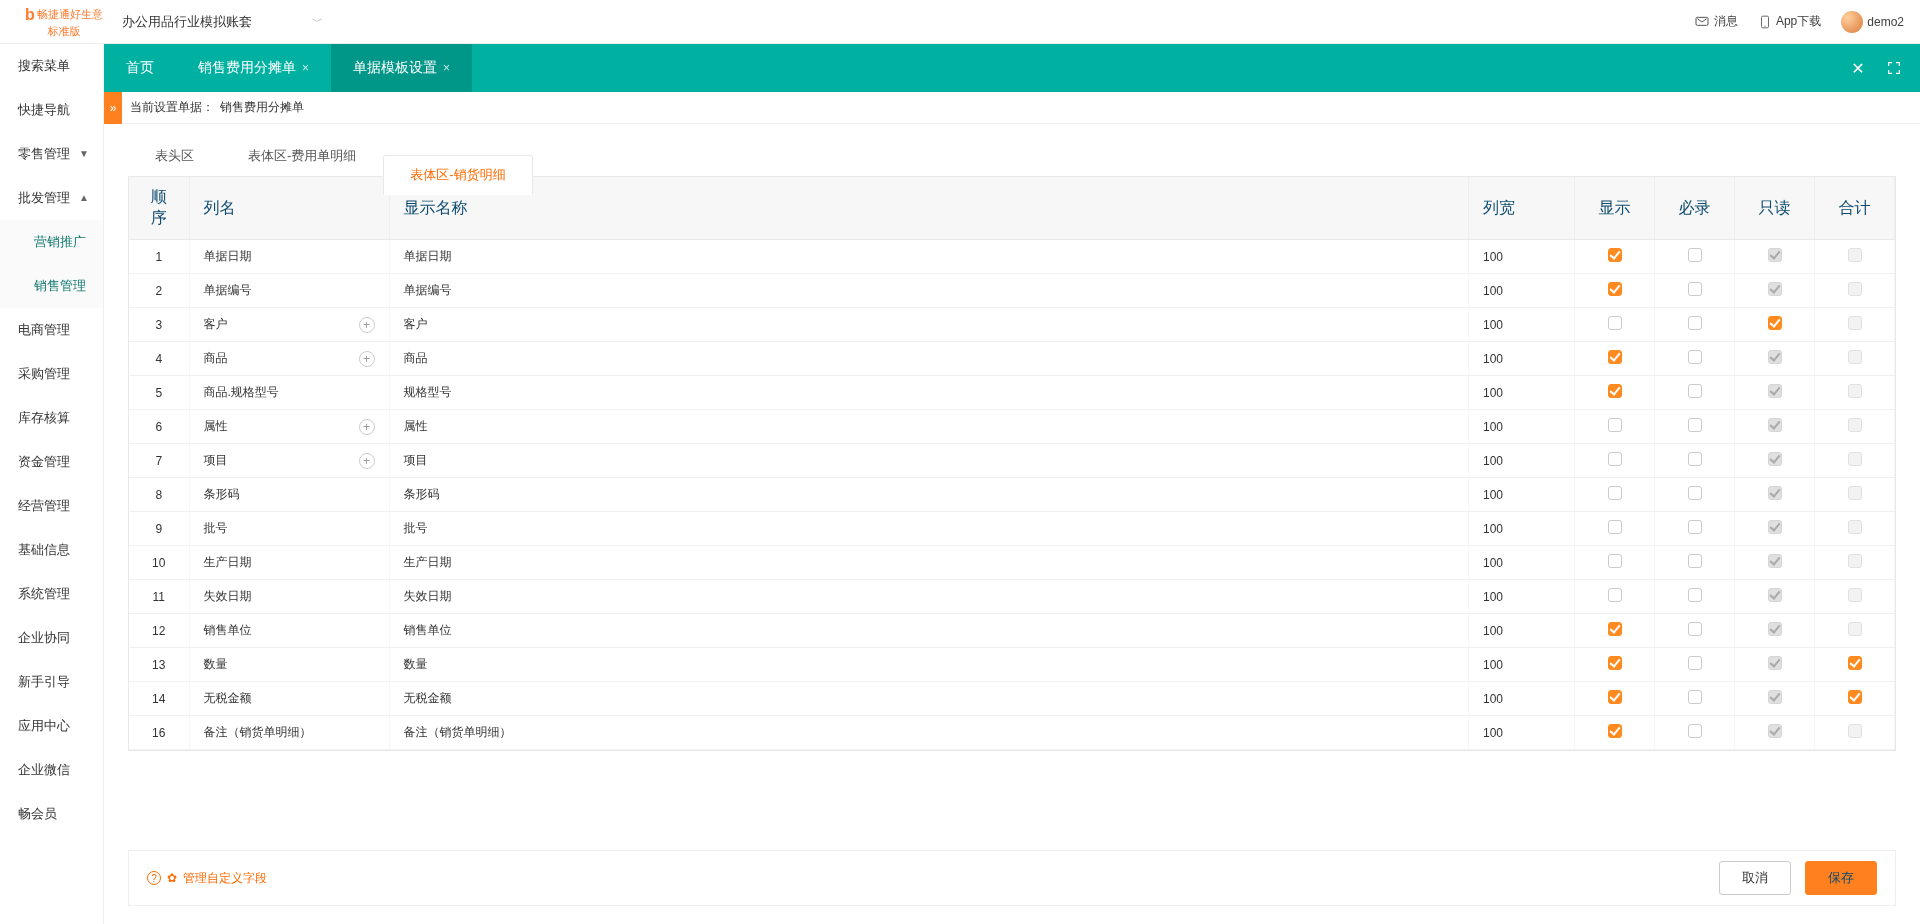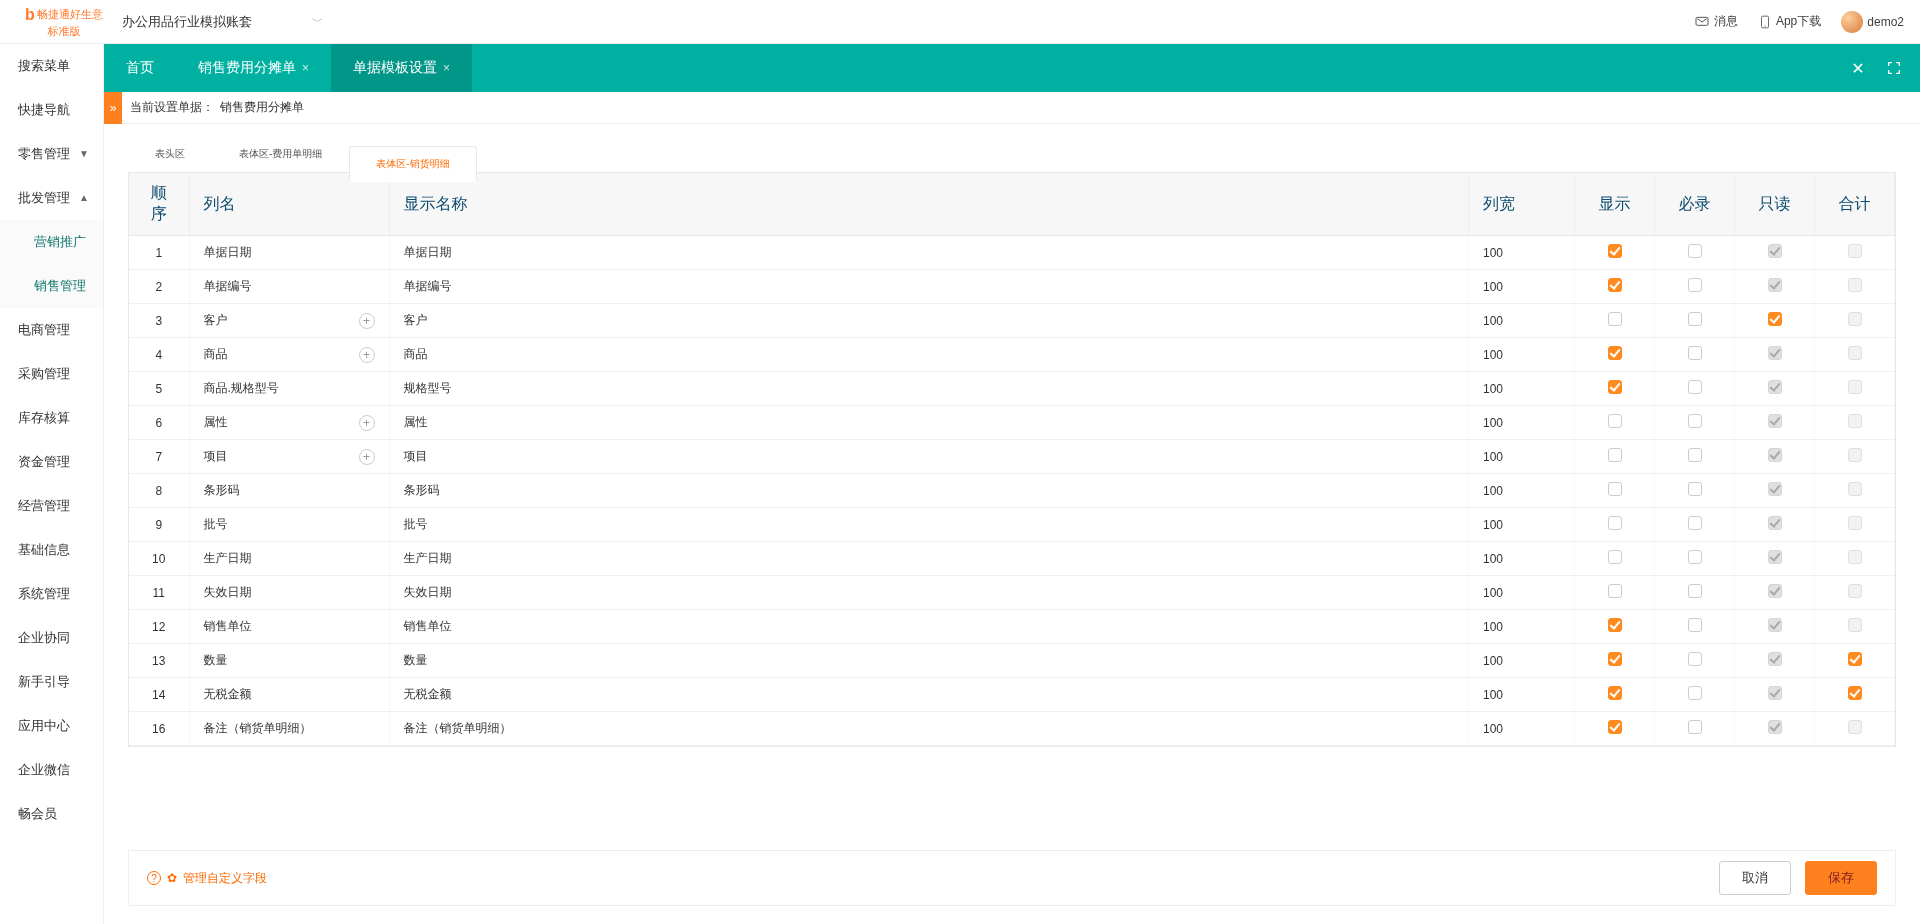--- a/index.html
+++ b/index.html
@@ -22,22 +22,22 @@
   .tabbar { height:48px; background:#00b1a1; display:flex; align-items:stretch; color:#fff; position:relative;}
   .tabbar .tab { padding: 0 22px; display:flex; align-items:center; font-size:14px; cursor:pointer; position:relative;}
   .tabbar .tab.active { background:#009688; }
   .tabbar .tab .close { margin-left:6px; font-size:12px; opacity:.8;}
   .tabbar .right { margin-left:auto; display:flex; align-items:center; gap:4px; padding-right:10px;}
   .tabbar .right .iconbtn { width:32px; height:32px; display:flex; align-items:center; justify-content:center; cursor:pointer; font-size:16px;}
   .content { flex:1; background:#fff; margin:0; display:flex; flex-direction:column; position:relative;}
   .banner { display:flex; align-items:center; height:32px; background:#fff; color:#333; font-size:12px; border-bottom:1px solid #f0f0f0; }
   .banner .handle { width:18px; height:32px; background:#ff801f; color:#fff; display:flex; align-items:center; justify-content:center; font-size:12px; margin-right:8px; cursor:pointer;}
   .subtabs { display:flex; padding: 12px 24px 0 24px; gap:0; }
-  .subtabs .st { padding: 10px 26px; font-size:10px; color:#555; border:1px solid transparent; border-bottom:none; cursor:pointer;}
-  .subtabs .st.active { color:#ff6a00; border-color:#e8e8e8; border-bottom:1px solid #fff; border-radius:3px 3px 0 0; position:relative; top:10px; background:#fff;}
+  .subtabs .st { padding: 10px 26px; font-size:13px; color:#555; border:1px solid transparent; border-bottom:none; cursor:pointer;}
+  .subtabs .st.active { color:#ff6a00; border-color:#e8e8e8; border-bottom:1px solid #fff; border-radius:3px 3px 0 0; position:relative; top:19px; background:#fff;}
   .table-wrap { margin: 0 24px; border:1px solid #e8e8e8; border-top:1px solid #e8e8e8; }
   table { width:100%; border-collapse:collapse; table-layout:fixed;}
   thead th { background:#f7f7f7; color:#0c4a6e; font-weight:normal; font-size:16px; text-align:left; padding:10px 14px; border-bottom:1px solid #e8e8e8; border-right:1px solid #eee;}
   thead th.center, tbody td.center { text-align:center;}
   tbody td { padding:8px 14px; border-bottom:1px solid #f0f0f0; font-size:12px; color:#333; border-right:1px solid #f7f7f7;}
   .col-seq { width:60px; text-align:center;}
   .col-name { width:200px;}
   .col-disp { width: auto;}
   .col-w { width:106px;}
   .col-chk { width:80px; text-align:center;}
@@ -49,21 +49,21 @@
   .chk.dis { background:#f2f2f2; border-color:#e0e0e0;}
   .chk.dis.on { background:#e0e0e0; border-color:#d5d5d5;}
   .chk.dis.on::after { border-color:#aaa;}
   .footer { position:absolute; left:24px; right:24px; bottom:18px; height:56px; border:1px solid #eee; display:flex; align-items:center; padding:0 18px; background:#fff;}
   .footer .left { display:flex; align-items:center; gap:6px; color:#ff6a00; font-size:12px;}
   .footer .left .q { color:#ff6a00; border:1px solid #ff6a00; border-radius:50%; width:14px; height:14px; display:inline-flex; align-items:center; justify-content:center; font-size:10px;}
   .footer .left .g { color:#ff6a00;}
   .footer .right { margin-left:auto; display:flex; gap:14px;}
   .btn { height:34px; padding:0 22px; border-radius:3px; font-size:13px; cursor:pointer; display:flex; align-items:center;}
   .btn.ghost { border:1px solid #ccc; background:#fff; color:#333;}
-  .btn.primary { background:#ff801f; color:#7f1d1d; border:1px solid #ff801f;align-items:center;}
+  .btn.primary { background:#ff801f; color:#0c4a6e; border:1px solid #ff801f;align-items:center;}
   svg { display:block;}
 </style>
 </head>
 <body>
 
 <div class="topbar">
   <div class="logo-block">
     <div class="logo-top">
         <span class="logo-b">b</span>
         <span>畅捷通好生意</span>

